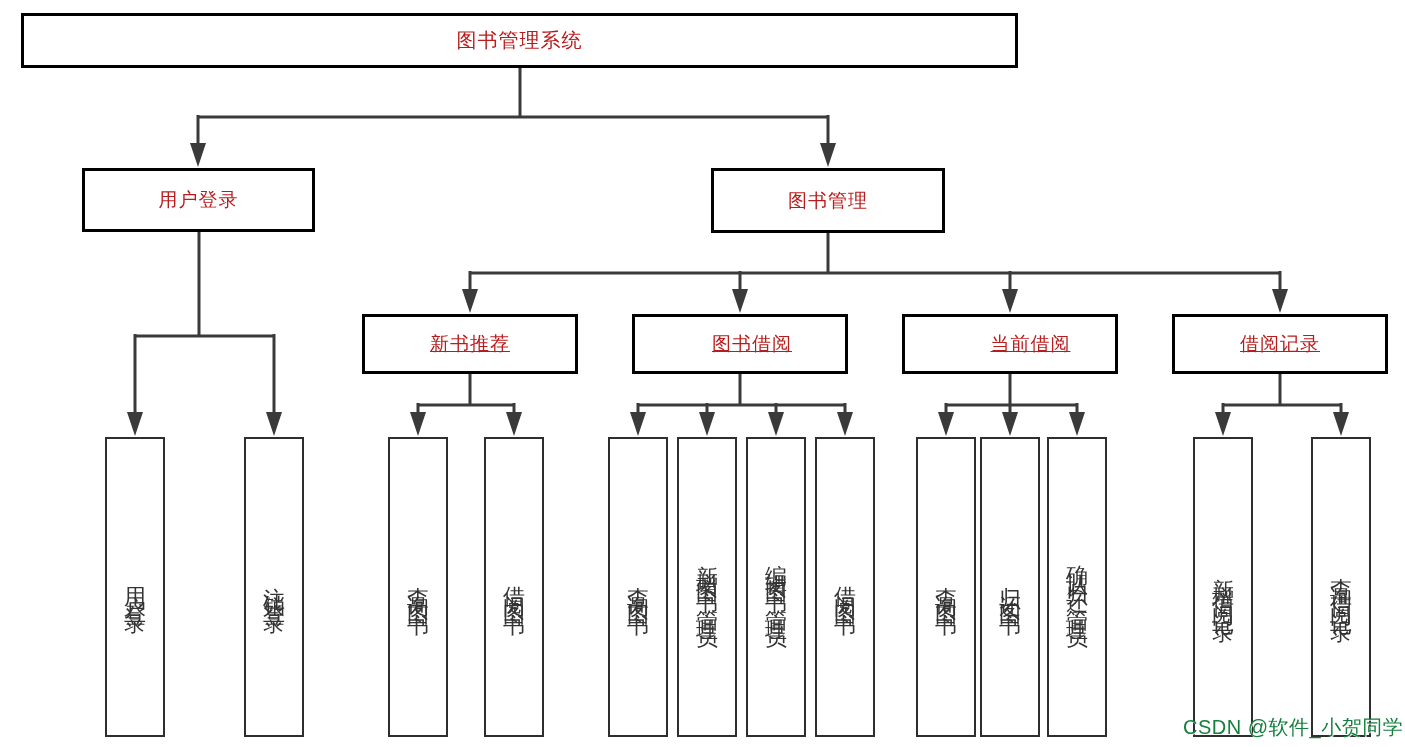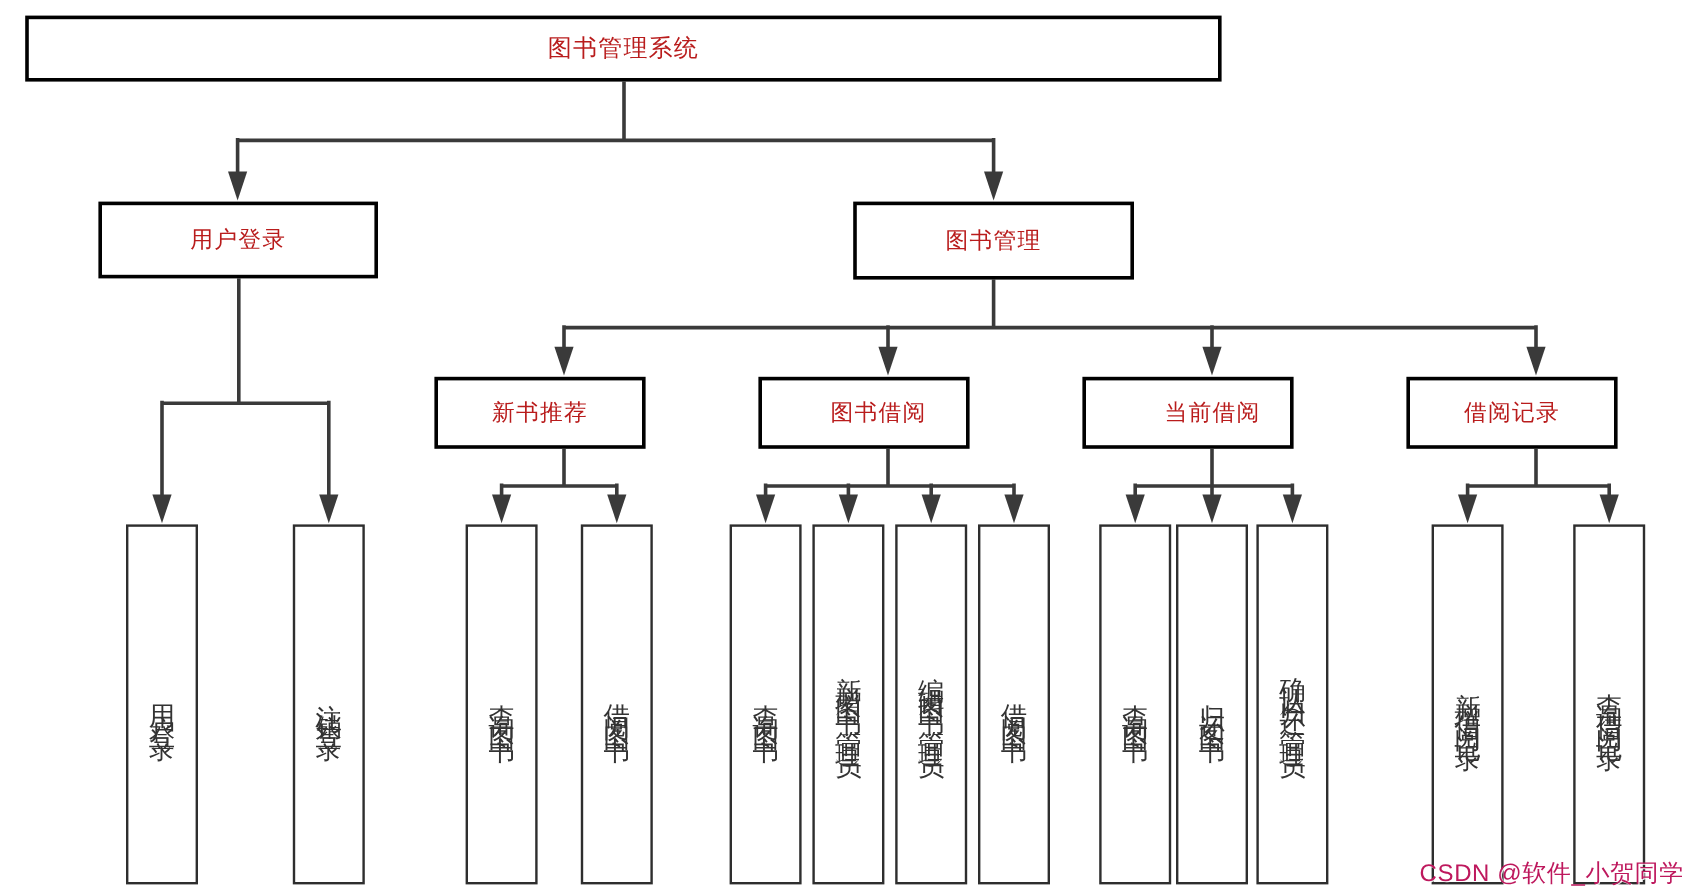--- a/index.html
+++ b/index.html
@@ -31,21 +31,21 @@
     justify-content: center;
     color: #b91c1c;
     font-size: 19px;
     letter-spacing: 1px;
     z-index: 2;
     white-space: nowrap;
   }
   .node.root   { left: 21px;  top: 13px;  width: 997px; height: 55px; font-size: 20px; }
   .node.lv2-a  { left: 82px;  top: 168px; width: 233px; height: 64px; }
   .node.lv2-b  { left: 711px; top: 168px; width: 234px; height: 65px; }
-  .node.lv3    { top: 314px; width: 176px; height: 60px; }
+  .node.lv3    { top: 314px; width: 216px; height: 60px; text-decoration: underline; }
   .node.lv3-0  { left: 362px; }
   .node.lv3-1  { left: 632px; padding-left: 24px; }
   .node.lv3-2  { left: 902px; padding-left: 41px; }
   .node.lv3-3  { left: 1172px; }
   .leaf {
     position: absolute;
     box-sizing: border-box;
     background: #ffffff;
     border: 2.5px solid #2e2e2e;
     top: 437px;
@@ -75,21 +75,21 @@
   .lf9  { left: 916px; }
   .lf10 { left: 980px; }
   .lf11 { left: 1047px; }
   .lf12 { left: 1193px; }
   .lf13 { left: 1311px; }
   .watermark {
     position: absolute;
     left: 1183px;
     top: 714px;
     font-size: 20px;
-    color: #be185d;
+    color: #15803d;
     text-shadow: 1px 1px 0 rgba(255,255,255,0.85);
     z-index: 3;
     white-space: nowrap;
     letter-spacing: 0.5px;
   }
 </style>
 </head>
 <body>
 
 <div id="canvas">

